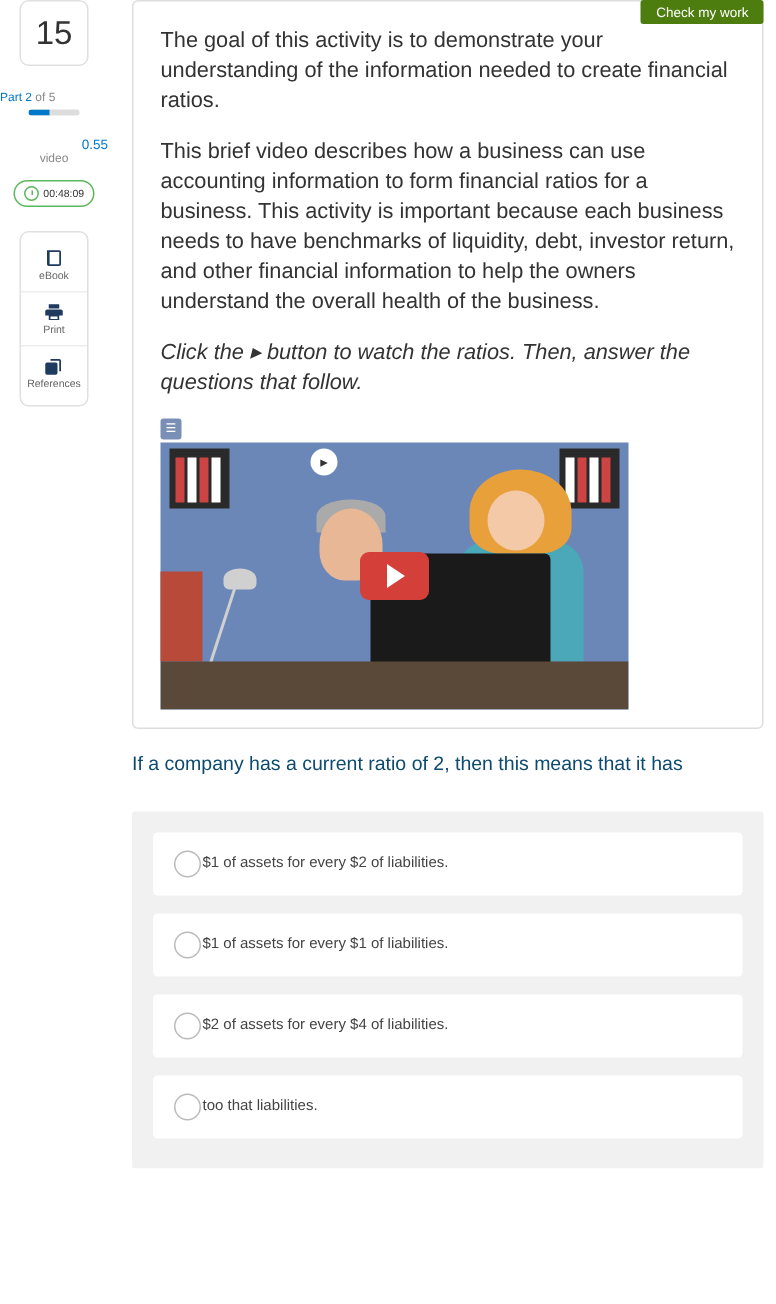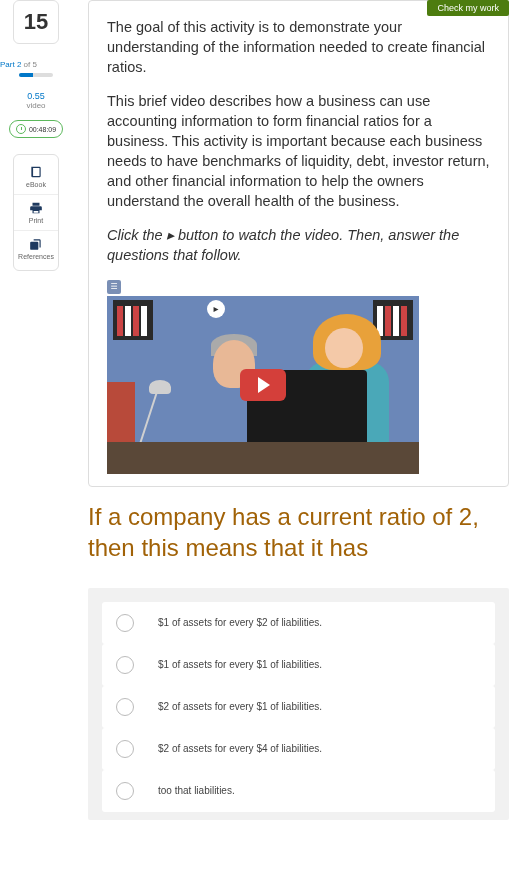--- a/index.html
+++ b/index.html
@@ -1,46 +1,46 @@
 <!DOCTYPE html>
 <html><head>
 <meta charset="utf-8">
 <style>
 *{box-sizing:border-box;margin:0;padding:0}
 body{font-family:-apple-system,BlinkMacSystemFont,"Segoe UI",Arial,sans-serif;background:#fff;width:517px;position:relative;color:#333}
 .check-btn{position:absolute;top:0;right:8px;background:#4d7c0f;color:#fff;font-size:9px;padding:3px 10px;border-radius:2px;border:none}
 .container{display:flex;padding-top:0}
 .sidebar{width:72px;flex-shrink:0;padding:0 0 0 0}
-.qnum-box{background:#fff;border:1px solid #e0e0e0;border-radius:6px;width:46px;height:44px;margin:0 auto 16px;display:flex;align-items:center;justify-content:center;font-size:22px;font-weight:700;color:#333}
+.qnum-box{background:#fff;border:1px solid #e0e0e0;border-radius:6px;width:46px;height:44px;margin:0 auto 16px;display:flex;align-items:center;justify-content:center;font-size:22px;font-weight:400;color:#333}
 .part-row{text-align:left;font-size:8px;color:#0077c8;margin-bottom:4px}
 .part-row .of{color:#888}
 .progress{width:34px;height:4px;background:#ddd;border-radius:2px;margin:0 auto 14px;overflow:hidden}
 .progress-fill{width:40%;height:100%;background:#0077c8}
-.points-val{text-align:center;font-size:9px;color:#0077c8}
+.points-val{text-align:right;font-size:9px;color:#0077c8}
 .points-lbl{text-align:center;font-size:8px;color:#888;margin-bottom:10px}
 .timer{border:1px solid #5cb85c;border-radius:12px;width:54px;height:18px;margin:0 auto 16px;display:flex;align-items:center;justify-content:center;gap:3px;font-size:7px;color:#333}
 .timer-icon{width:10px;height:10px;border:1px solid #5cb85c;border-radius:50%;position:relative}
 .timer-icon::after{content:"";position:absolute;left:50%;top:20%;width:1px;height:3px;background:#5cb85c}
 .tool-box{border:1px solid #e0e0e0;border-radius:6px;width:46px;margin:0 auto;padding:4px 0}
 .tool{text-align:center;padding:6px 0;font-size:7px;color:#666}
 .tool+.tool{border-top:1px solid #eee}
 .tool-icon{width:14px;height:14px;margin:0 auto 2px;display:block}
 .main{flex:1;padding:0 8px 0 16px}
 .card{border:1px solid #ddd;border-radius:4px;padding:16px 18px 12px;margin-bottom:14px}
 .para{font-size:14.5px;line-height:1.38;color:#333;margin-bottom:14px}
 .instr{font-style:italic;font-size:14.5px;line-height:1.38;color:#333;margin-bottom:10px}
 .cc-icon{width:14px;height:14px;background:#7a8fb5;border-radius:2px;display:inline-flex;align-items:center;justify-content:center;color:#fff;font-size:8px;margin-bottom:2px}
 .video{width:312px;height:178px;position:relative;background:#6b87b8;overflow:hidden}
 .play-center{position:absolute;left:50%;top:50%;transform:translate(-50%,-50%);width:46px;height:32px;background:#d43f3a;border-radius:6px;display:flex;align-items:center;justify-content:center}
 .play-tri{width:0;height:0;border-left:12px solid #fff;border-top:8px solid transparent;border-bottom:8px solid transparent;margin-left:2px}
 .arrow-circ{position:absolute;left:100px;top:4px;width:18px;height:18px;background:#fff;border-radius:50%;display:flex;align-items:center;justify-content:center;font-size:10px;color:#333}
-.question{font-size:24px;line-height:1.32;color:#a16207;margin:0 0 24px 0}
+.question{font-size:13px;line-height:1.32;color:#0c4a6e;margin:0 0 24px 0}
 .mc-card{background:#f1f1f1;border-radius:2px;padding:14px 14px 8px}
 .mc-title{font-size:10px;color:#555;margin:0 0 18px 0}
-.choice{background:#fff;border-radius:3px;padding:12px 14px;display:flex;align-items:center;gap:24px}
+.choice{background:#fff;border-radius:3px;padding:12px 14px;margin-bottom:12px;display:flex;align-items:center;gap:1px}
 .radio{width:18px;height:18px;border:1px solid #bbb;border-radius:50%;flex-shrink:0}
 .choice-txt{font-size:10px;color:#444}
 
 .scene{position:absolute;inset:0}
 .shelf{position:absolute;top:4px;width:40px;height:40px;background:#2a2a2a}
 .shelf.left{left:6px}
 .shelf.right{right:6px}
 .binder{position:absolute;top:6px;width:6px;height:30px}
 .lamp-base{position:absolute;left:24px;bottom:26px;width:18px;height:4px;background:#d0d0d0;border-radius:2px}
 .lamp-arm{position:absolute;left:32px;bottom:30px;width:2px;height:60px;background:#d0d0d0;transform:rotate(18deg);transform-origin:bottom}
@@ -96,21 +96,21 @@
           </svg>
         <span>References</span>
       </div>
     </div>
   </div>
 
   <div class="main">
     <div class="card">
       <p class="para">The goal of this activity is to demonstrate your understanding of the information needed to create financial ratios.</p>
       <p class="para">This brief video describes how a business can use accounting information to form financial ratios for a business. This activity is important because each business needs to have benchmarks of liquidity, debt, investor return, and other financial information to help the owners understand the overall health of the business.</p>
-      <p class="instr">Click the ▸ button to watch the video. Then, answer the questions that follow.</p>
+      <p class="instr">Click the ▸ button to watch the ratios. Then, answer the questions that follow.</p>
       <span class="cc-icon">☰</span>
       <div class="video">
         <div class="scene">
           <div class="shelf left">
               <div class="binder" style="left:4px;background:#c44"></div>
               <div class="binder" style="left:12px;background:#fff"></div>
               <div class="binder" style="left:20px;background:#c44"></div>
               <div class="binder" style="left:28px;background:#fff"></div>
             </div>
           <div class="shelf right">
@@ -147,24 +147,20 @@
       <div class="choice">
         <div class="radio"></div>
         <div class="choice-txt">$1 of assets for every $2 of liabilities.</div>
       </div>
       <div class="choice">
         <div class="radio"></div>
         <div class="choice-txt">$1 of assets for every $1 of liabilities.</div>
       </div>
       <div class="choice">
         <div class="radio"></div>
-        <div class="choice-txt">$2 of assets for every $1 of liabilities.</div>
-      </div>
-      <div class="choice">
-        <div class="radio"></div>
         <div class="choice-txt">$2 of assets for every $4 of liabilities.</div>
       </div>
       <div class="choice">
         <div class="radio"></div>
         <div class="choice-txt">too that liabilities.</div>
       </div>
     </div>
   </div>
 </div>
 

